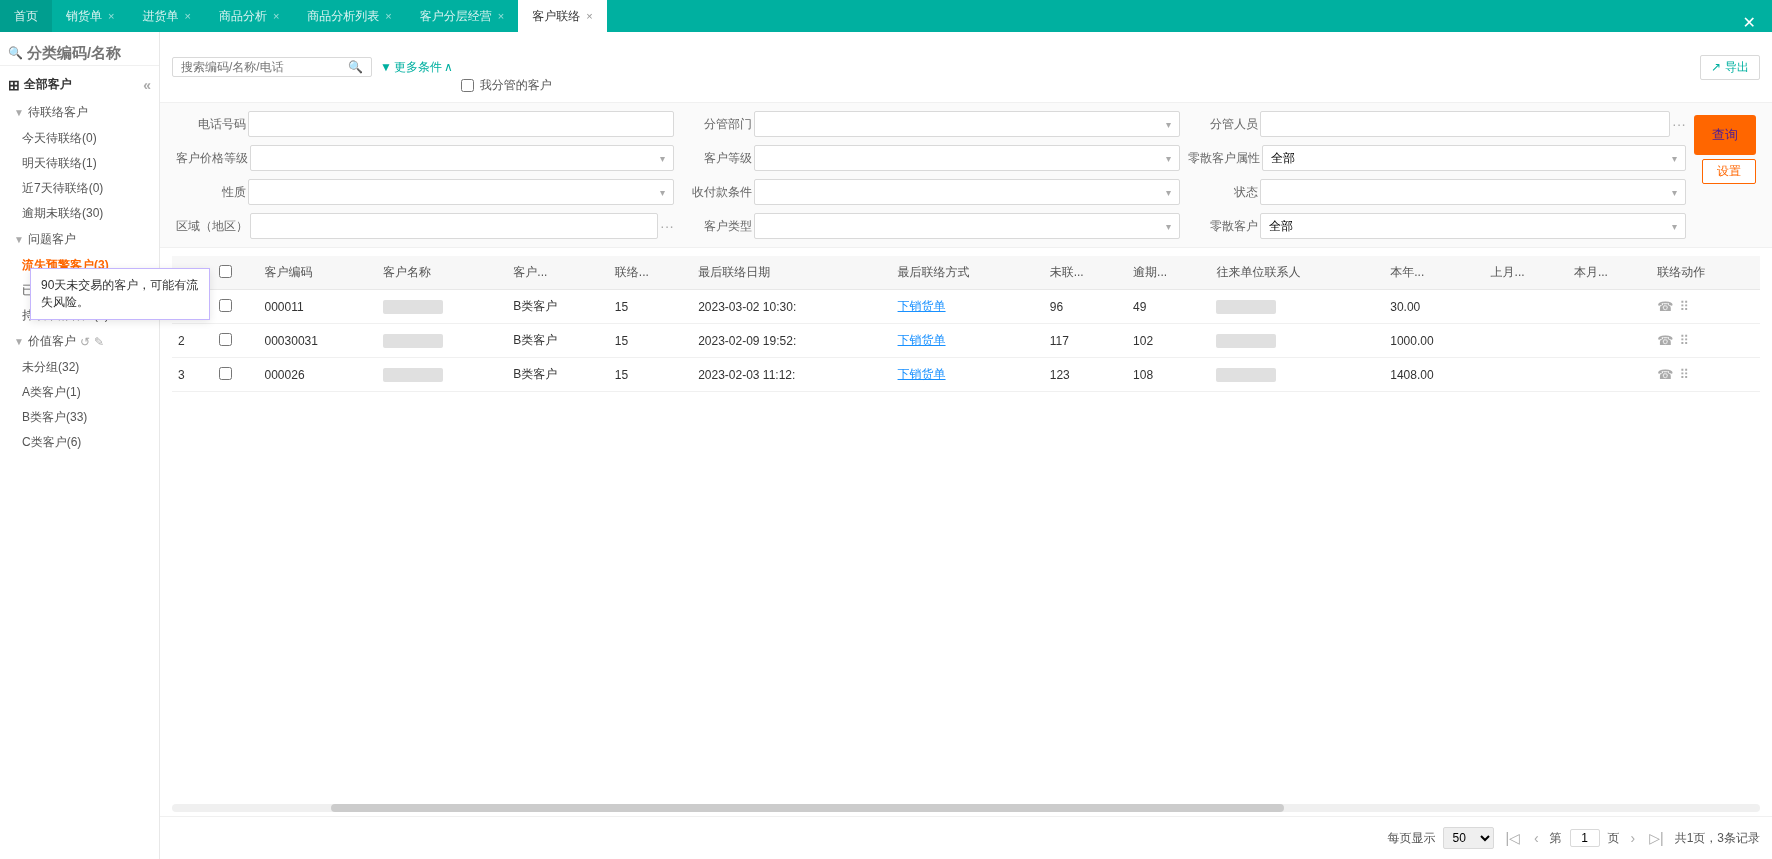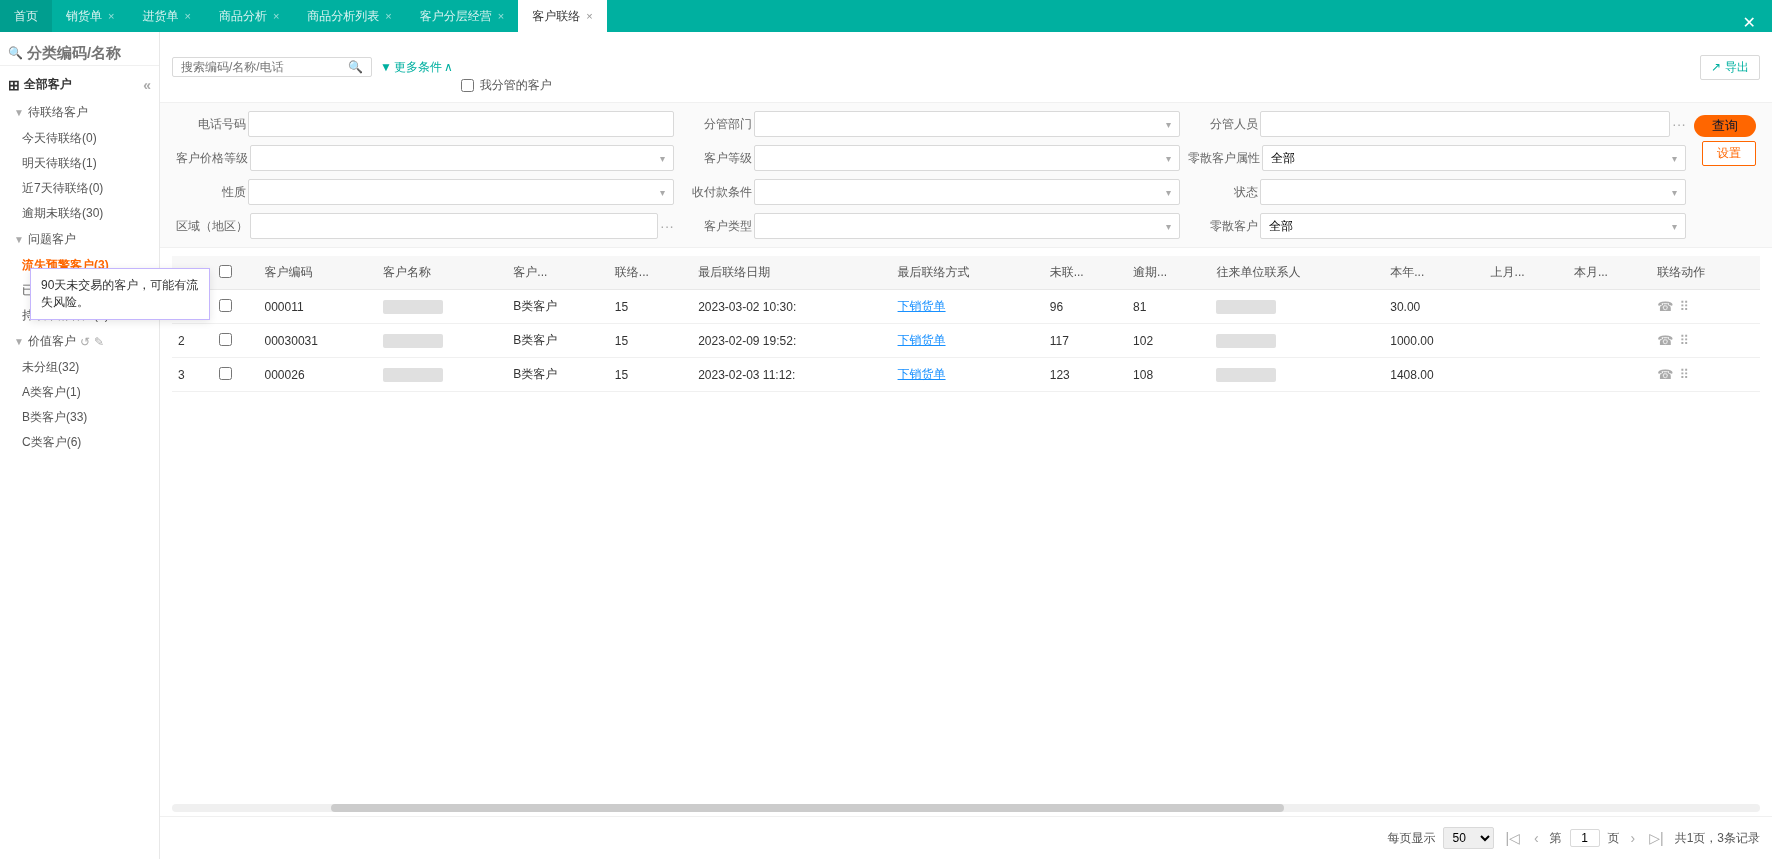--- a/index.html
+++ b/index.html
@@ -250,24 +250,24 @@
     
     .filter-actions {
       display: flex;
       flex-direction: column;
       gap: 4px;
       align-items: flex-end;
       justify-content: center;
     }
     .btn-query {
       background: #ff6600;
-      color: #0f172a;
+      color: #4c1d95;
       border: none;
-      padding: 2px 18px;
-      border-radius: 14px;
+      padding: 11px 18px;
+      border-radius: 3px;
       cursor: pointer;
       font-size: 13px;
     }
     .btn-settings {
       background: #fff;
       color: #ff6600;
       border: 1px solid #ff6600;
       padding: 3px 14px;
       border-radius: 2px;
       cursor: pointer;
@@ -668,21 +668,21 @@
         <tr>
     <td>1</td>
     <td><input type="checkbox" style=""></td>
     <td>000011</td>
     <td><span class="blurred">&nbsp;&nbsp;&nbsp;&nbsp;&nbsp;&nbsp;&nbsp;&nbsp;</span></td>
     <td>B类客户</td>
     <td>15</td>
     <td>2023-03-02 10:30:</td>
     <td><span class="link-text">下销货单</span></td>
     <td>96</td>
-    <td>81</td>
+    <td>49</td>
     <td><span class="blurred">&nbsp;&nbsp;&nbsp;&nbsp;&nbsp;&nbsp;&nbsp;&nbsp;&nbsp;&nbsp;</span></td>
     <td>30.00</td>
     <td></td>
     <td></td>
     <td>
       <div class="action-icons">
         <span class="action-icon" title="联络">☎</span>
         <span class="action-icon icon-grid" title="更多">⠿</span>
       </div>
     </td>

